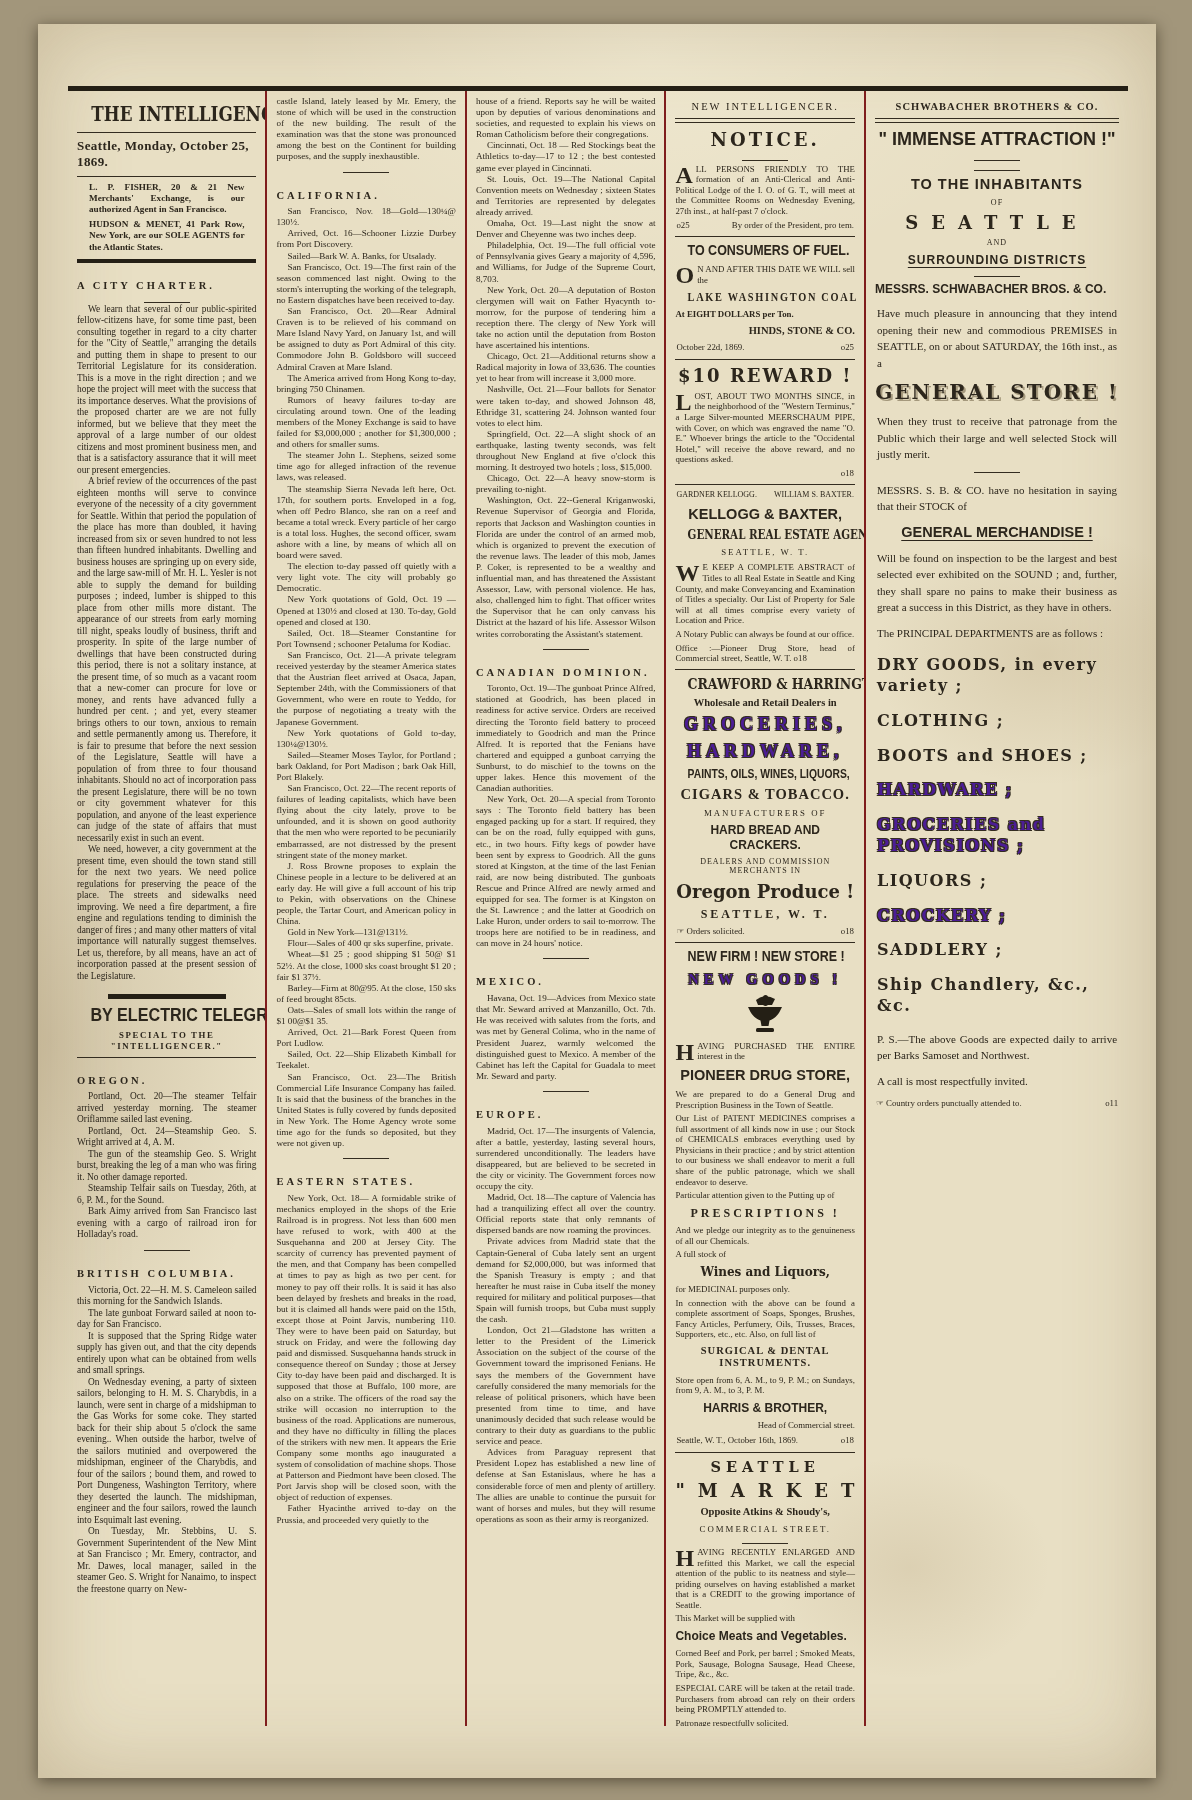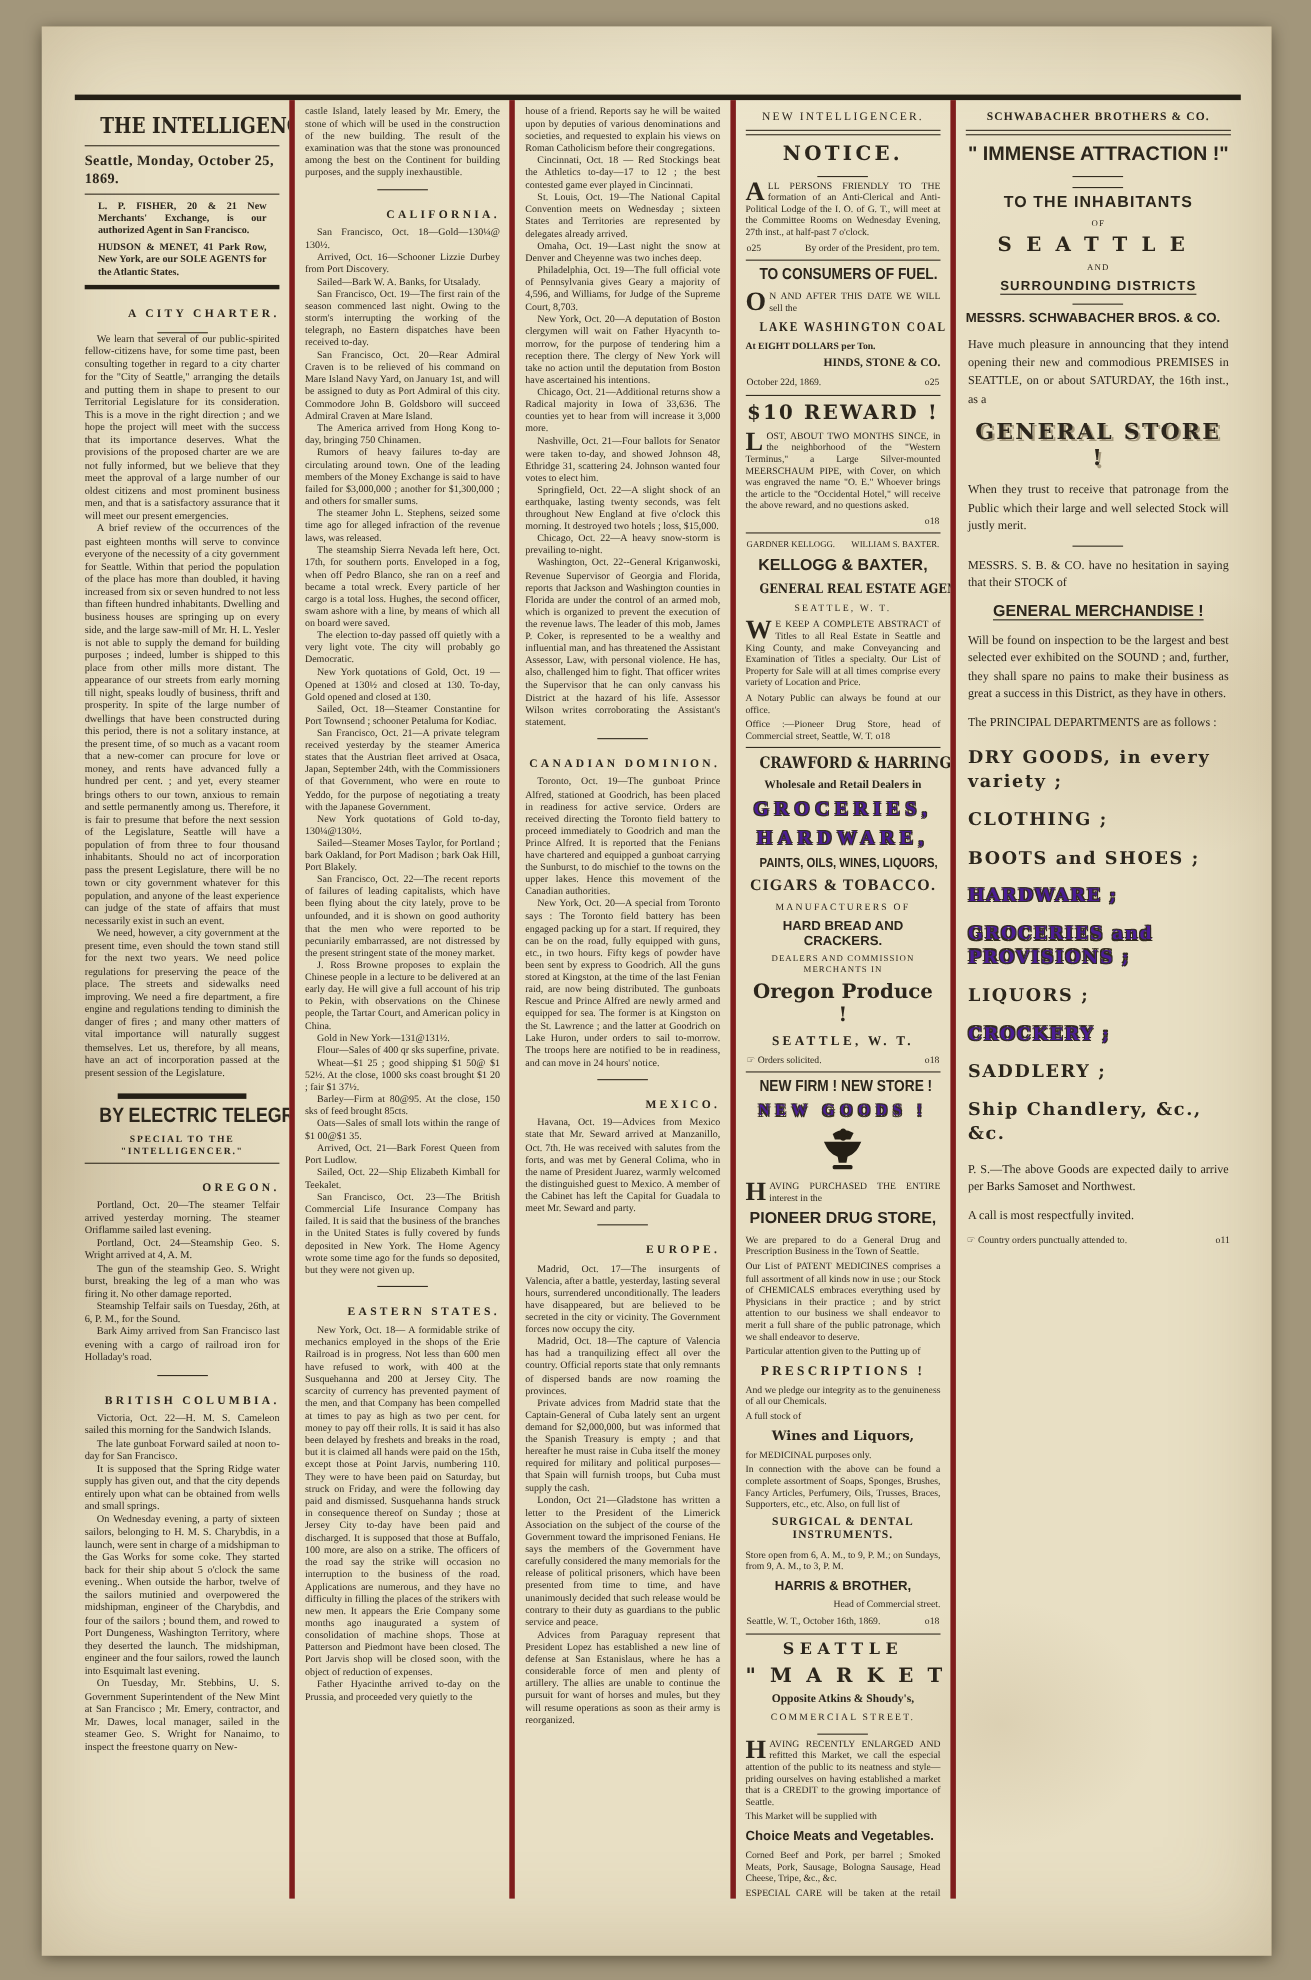--- a/index.html
+++ b/index.html
@@ -9,38 +9,38 @@
          box-shadow:0 3px 14px rgba(30,22,10,.55), inset 0 0 90px rgba(125,100,55,.30);}
   .sheet::before{content:"";position:absolute;inset:0;pointer-events:none;
     background:
       radial-gradient(260px 200px at 90% 36%, rgba(140,110,60,.16), transparent 65%),
       radial-gradient(320px 540px at 1% 58%, rgba(120,95,55,.20), transparent 70%),
       radial-gradient(500px 320px at 55% 2%, rgba(255,252,235,.28), transparent 72%),
       radial-gradient(200px 160px at 78% 88%, rgba(130,100,55,.12), transparent 70%);}
   .frame{position:absolute;left:30px;right:28px;top:62px;bottom:52px;
          border-top:5px solid #241f15;display:flex;align-items:stretch;}
   .col{flex:1 1 0;padding:5px 9px 0;overflow:hidden;color:#2c261c;min-width:0;}
-  .col + .col{border-left:5px solid #7f1d1d;}
+  .col + .col{border-left:2px solid #7f1d1d;}
   .col5{flex:1.36 1 0;}
 
   
   .mast-title{font:bold 20px/1.25 "DejaVu Serif",serif;text-align:center;white-space:nowrap;
               transform:scaleX(.84);margin:6px 0 2px;}
   .mast-date{font:bold 13px/1.25 "Liberation Serif",serif;letter-spacing:.4px;margin:4px 0 3px;}
   .mast-agent{font:bold 9.2px/11.4px "Liberation Serif",serif;text-align:justify;margin:3px 12px;}
 
   
   .rule{border-top:1px solid #332c20;margin:5px 0;}
   .rule-heavy{border-top:4px solid #241f15;margin:6px 0 7px;}
   .rule-short{width:46px;border-top:1.5px solid #332c20;margin:9px auto 1px;}
   .rule-double{height:3px;border-top:1px solid #332c20;border-bottom:1px solid #332c20;margin:3px 0 6px;}
   .rule-fat{width:66%;height:5px;background:#241f15;margin:12px auto 5px;}
 
   
-  .sec-head{font:bold 10.5px/1.3 "Liberation Serif",serif;letter-spacing:3px;text-align:right;margin:16px 0 4px;}
+  .sec-head{font:bold 10.5px/1.3 "Liberation Serif",serif;letter-spacing:3px;text-align:left;margin:16px 0 4px;}
   .para{font:9.4px/11.5px "Liberation Serif",serif;text-align:justify;text-indent:11px;margin:0;}
   .para.cont{text-indent:0;}
   .col:nth-child(2) .para,.col:nth-child(3) .para{font-size:9.1px;line-height:11.1px;}
   .banner{font:bold 19px/1.15 "Liberation Sans",sans-serif;text-align:center;white-space:nowrap;
           transform:scaleX(.85);margin:2px 0 2px;}
   .subhead{font:bold 8.8px/1.3 "Liberation Serif",serif;letter-spacing:1.6px;text-align:center;
            border-bottom:1px solid #332c20;padding:2px 0 4px;margin:0 0 5px;}
 
   
   .dline{text-align:center;line-height:1.18;margin:5px 0;color:#2c261c;font-family:"Liberation Serif",serif;}
@@ -99,21 +99,21 @@
         <div class="para">Victoria, Oct. 22—H. M. S. Cameleon sailed this morning for the Sandwich Islands.</div>
         <div class="para">The late gunboat Forward sailed at noon to-day for San Francisco.</div>
         <div class="para">It is supposed that the Spring Ridge water supply has given out, and that the city depends entirely upon what can be obtained from wells and small springs.</div>
         <div class="para">On Wednesday evening, a party of sixteen sailors, belonging to H. M. S. Charybdis, in a launch, were sent in charge of a midshipman to the Gas Works for some coke. They started back for their ship about 5 o'clock the same evening.. When outside the harbor, twelve of the sailors mutinied and overpowered the midshipman, engineer of the Charybdis, and four of the sailors ; bound them, and rowed to Port Dungeness, Washington Territory, where they deserted the launch. The midshipman, engineer and the four sailors, rowed the launch into Esquimalt last evening.</div>
         <div class="para">On Tuesday, Mr. Stebbins, U. S. Government Superintendent of the New Mint at San Francisco ; Mr. Emery, contractor, and Mr. Dawes, local manager, sailed in the steamer Geo. S. Wright for Nanaimo, to inspect the freestone quarry on New-</div>
       </div>
     <div class="col">
         <div class="para cont">castle Island, lately leased by Mr. Emery, the stone of which will be used in the construction of the new building. The result of the examination was that the stone was pronounced among the best on the Continent for building purposes, and the supply inexhaustible.</div>
         <div class="rule-short"></div>
         <div class="sec-head">CALIFORNIA.</div>
-        <div class="para">San Francisco, Oct. 18—Gold—130¼@ 130½.</div>
+        <div class="para">San Francisco, Nov. 18—Gold—130¼@ 130½.</div>
         <div class="para">Arrived, Oct. 16—Schooner Lizzie Durbey from Port Discovery.</div>
         <div class="para">Sailed—Bark W. A. Banks, for Utsalady.</div>
         <div class="para">San Francisco, Oct. 19—The first rain of the season commenced last night. Owing to the storm's interrupting the working of the telegraph, no Eastern dispatches have been received to-day.</div>
         <div class="para">San Francisco, Oct. 20—Rear Admiral Craven is to be relieved of his command on Mare Island Navy Yard, on January 1st, and will be assigned to duty as Port Admiral of this city. Commodore John B. Goldsboro will succeed Admiral Craven at Mare Island.</div>
         <div class="para">The America arrived from Hong Kong to-day, bringing 750 Chinamen.</div>
         <div class="para">Rumors of heavy failures to-day are circulating around town. One of the leading members of the Money Exchange is said to have failed for $3,000,000 ; another for $1,300,000 ; and others for smaller sums.</div>
         <div class="para">The steamer John L. Stephens, seized some time ago for alleged infraction of the revenue laws, was released.</div>
         <div class="para">The steamship Sierra Nevada left here, Oct. 17th, for southern ports. Enveloped in a fog, when off Pedro Blanco, she ran on a reef and became a total wreck. Every particle of her cargo is a total loss. Hughes, the second officer, swam ashore with a line, by means of which all on board were saved.</div>
         <div class="para">The election to-day passed off quietly with a very light vote. The city will probably go Democratic.</div>
         <div class="para">New York quotations of Gold, Oct. 19 —Opened at 130½ and closed at 130. To-day, Gold opened and closed at 130.</div>

